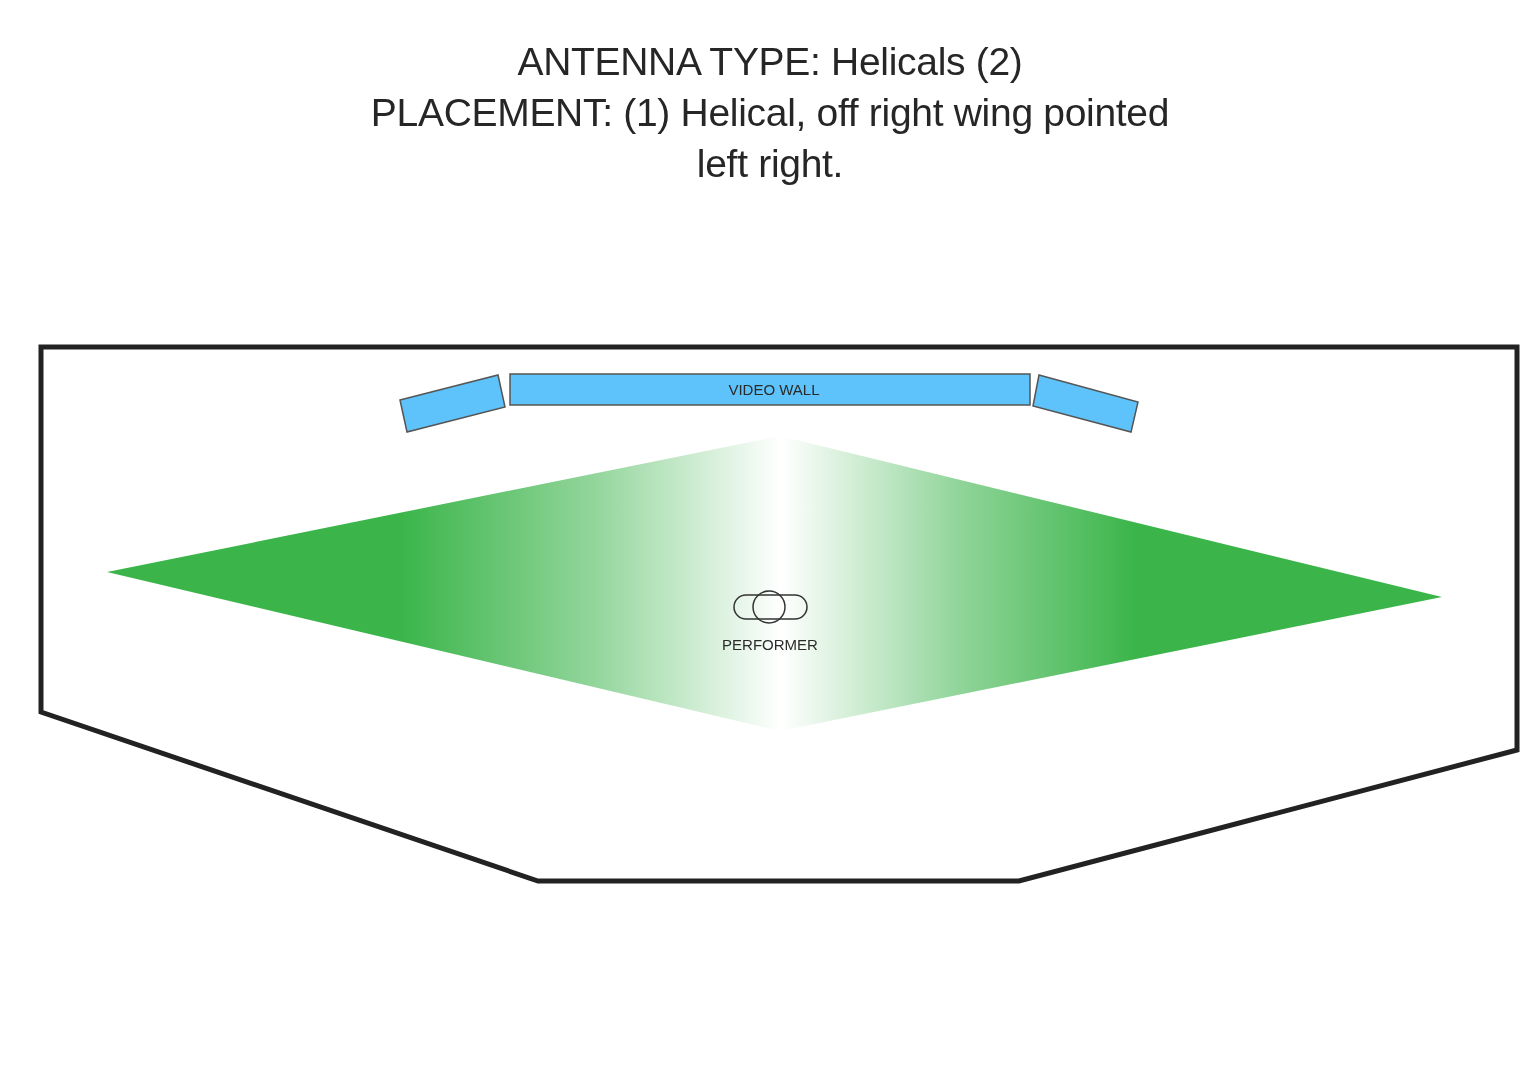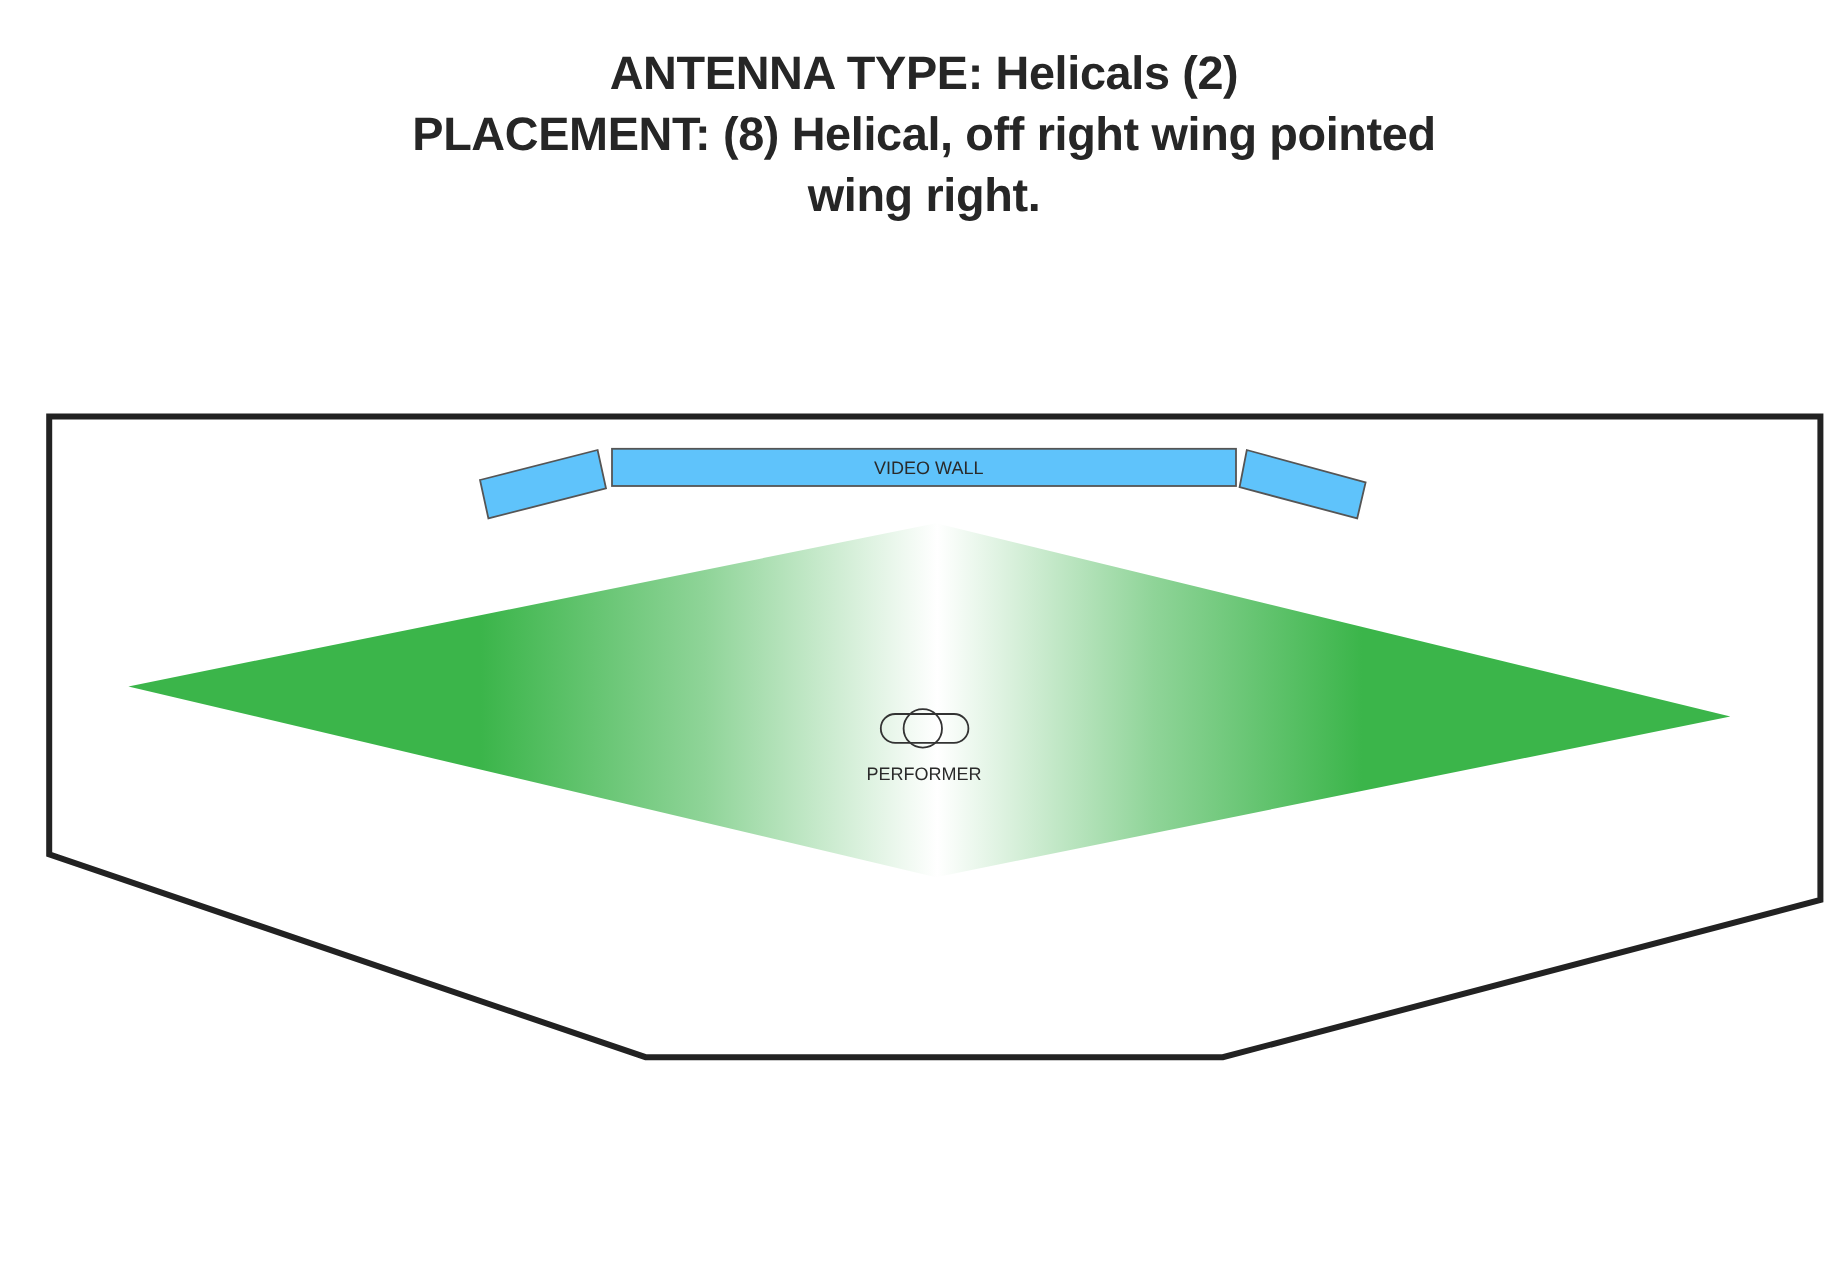--- a/index.html
+++ b/index.html
@@ -14,21 +14,21 @@
       overflow: hidden;
       font-family: "Liberation Sans", sans-serif;
     }
     .title-block {
       position: absolute;
       left: 0;
       top: 36px;
       width: 1540px;
       text-align: center;
       color: #262626;
-      font-weight: bold;
+      font-weight: normal;
       font-size: 39px;
       line-height: 51px;
       letter-spacing: -0.3px;
     }
     .title-line {
       display: block;
       white-space: nowrap;
     }
     svg.diagram {
       position: absolute;
@@ -38,22 +38,22 @@
     .svg-label {
       font-family: "Liberation Sans", sans-serif;
       fill: #2a2a2a;
     }
   </style>
 </head>
 <body>
 
 <div class="title-block">
   <span class="title-line">ANTENNA TYPE: Helicals (2)</span>
-  <span class="title-line">PLACEMENT: (8) Helical, off right wing pointed</span>
-  <span class="title-line">wing right.</span>
+  <span class="title-line">PLACEMENT: (1) Helical, off right wing pointed</span>
+  <span class="title-line">left right.</span>
 </div>
 
 <svg class="diagram" width="1540" height="1071" viewBox="0 0 1540 1071">
   <defs>
     <linearGradient id="coverageGrad" x1="107" y1="0" x2="1442" y2="0" gradientUnits="userSpaceOnUse">
       <stop offset="0" stop-color="#3bb54a"></stop>
       <stop offset="0.22" stop-color="#3bb54a"></stop>
       <stop offset="0.36" stop-color="#8fd498"></stop>
       <stop offset="0.505" stop-color="#ffffff"></stop>
       <stop offset="0.64" stop-color="#8fd498"></stop>

